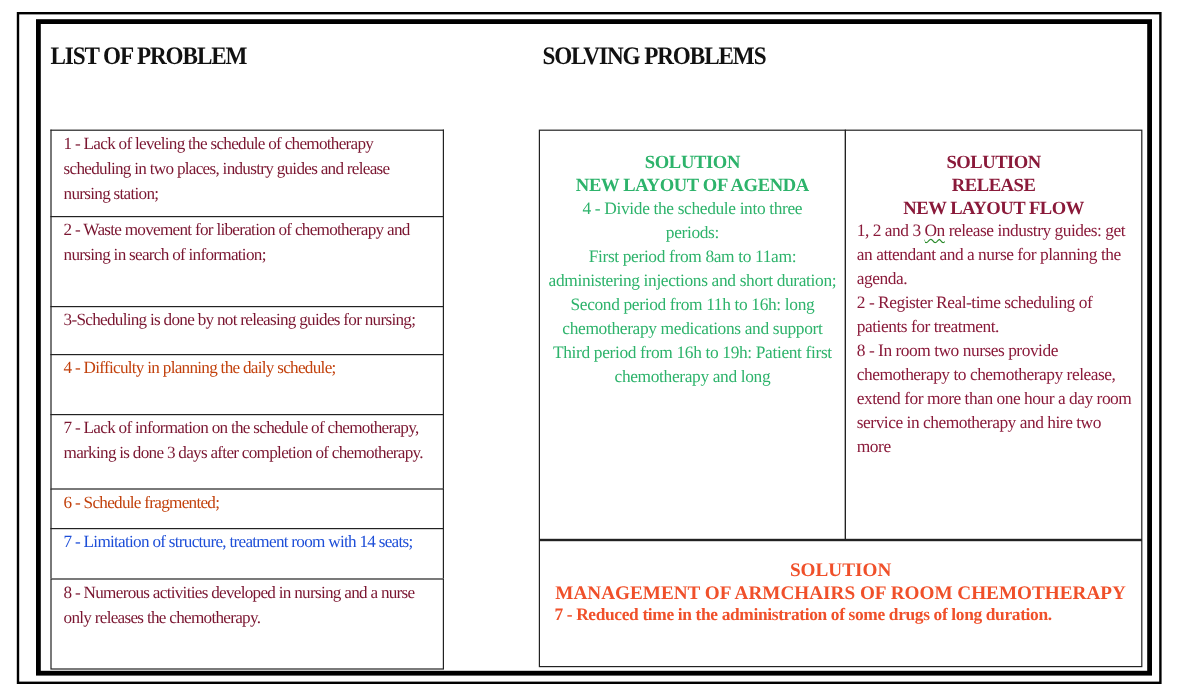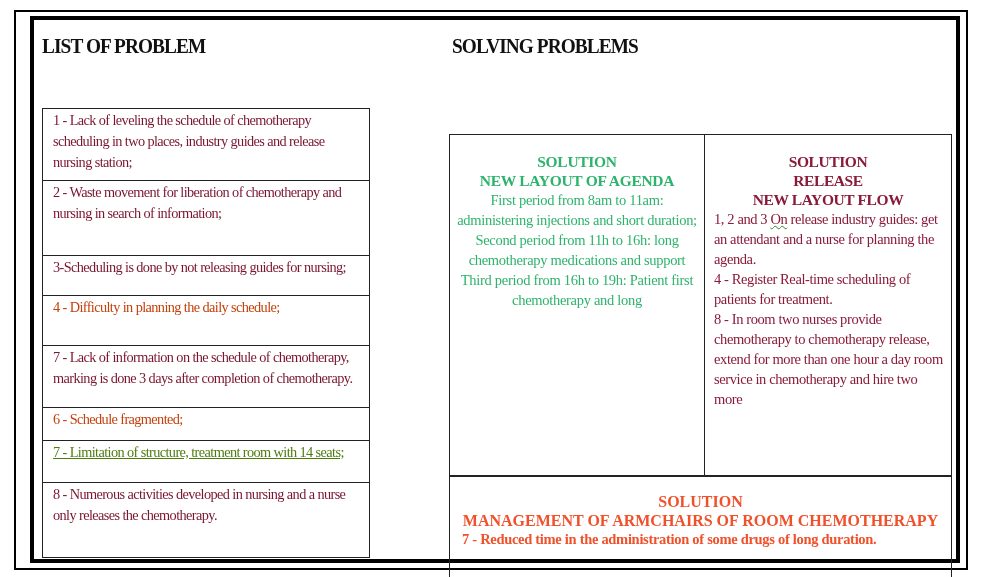--- a/index.html
+++ b/index.html
@@ -14,24 +14,24 @@
   .h-left { left:42px; top:34px; }
   .h-right { left:452px; top:34px; }
 
   .problems { position:absolute; left:42px; top:108px; width:328px; }
   .prob { border:1.5px solid #222; border-bottom:none; box-sizing:border-box;
           padding:1px 10px 0 10px; font-size:14.3px; line-height:21px;
           letter-spacing:-0.6px; overflow:hidden; }
   .prob:last-child { border-bottom:1.5px solid #222; }
   .c-dark { color:#7a1530; }
   .c-green { color:#c2410c; }
-  .c-orange { color:#4d7c0f;text-decoration:underline; }
+  .c-orange { color:#1d4ed8; }
 
   .sol-box { position:absolute; box-sizing:border-box; border:1.5px solid #222;
-             text-align:center;margin-top:26px; }
+             text-align:center; }
   .sol-a { left:449px; top:108px; width:256px; height:342px; color:#2db36b;
            padding-top:17px; font-size:14.5px; line-height:20px; letter-spacing:-0.3px; }
   .sol-b { left:704px; top:108px; width:248px; height:342px; color:#8a1a3a;
            padding-top:17px; font-size:14.5px; line-height:20px; letter-spacing:-0.4px; }
   .sol-c { left:449px; top:450px; width:503px; height:106px; color:#f0502a;
            padding-top:15px; font-size:15px; line-height:19px; }
   .sol-title { font-weight:bold; font-size:15.5px; line-height:19px; }
   .sol-b .body { text-align:left; padding:0 6px 0 9px; line-height:20px; }
   .sol-c .sol-title { font-size:16px; }
   .sol-c .body { text-align:left; padding-left:12px; font-weight:bold; font-size:14.5px; letter-spacing:-0.3px;font-family:Liberation Serif, serif; }
@@ -53,31 +53,32 @@
   <div class="prob c-green" style="height:50px">4 - Difficulty in planning the daily schedule;</div>
   <div class="prob c-dark" style="height:62px">7 - Lack of information on the schedule of chemotherapy, marking is done 3 days after completion of chemotherapy.</div>
   <div class="prob c-green" style="height:33px">6 - Schedule fragmented;</div>
   <div class="prob c-orange" style="height:42px">7 - Limitation of structure, treatment room with 14 seats;</div>
   <div class="prob c-dark" style="height:76px">8 - Numerous activities developed in nursing and a nurse only releases the chemotherapy.</div>
 </div>
 
 <div class="sol-box sol-a">
   <div class="sol-title">SOLUTION</div>
   <div class="sol-title">NEW LAYOUT OF AGENDA</div>
+  <div style="padding:0 14px">4 - Divide the schedule into three periods:</div>
   <div style="padding:0 6px">First period from 8am to 11am: administering injections and short duration;</div>
   <div style="padding:0 6px">Second period from 11h to 16h: long chemotherapy medications and support</div>
   <div style="padding:0 6px">Third period from 16h to 19h: Patient first chemotherapy and long</div>
 </div>
 
 <div class="sol-box sol-b">
   <div class="sol-title">SOLUTION</div>
   <div class="sol-title">RELEASE</div>
   <div class="sol-title">NEW LAYOUT FLOW</div>
   <div class="body"><span>1, 2 and 3 </span><span class="squiggle">On</span><span> release industry guides: get an attendant and a nurse for planning the agenda.</span></div>
-  <div class="body">4 - Register Real-time scheduling of patients for treatment.</div>
+  <div class="body">2 - Register Real-time scheduling of patients for treatment.</div>
   <div class="body">8 - In room two nurses provide chemotherapy to chemotherapy release, extend for more than one hour a day room service in chemotherapy and hire two more</div>
 </div>
 
 <div class="sol-box sol-c">
   <div class="sol-title">SOLUTION</div>
   <div class="sol-title">MANAGEMENT OF ARMCHAIRS OF ROOM CHEMOTHERAPY</div>
   <div class="body">7 - Reduced time in the administration of some drugs of long duration.</div>
 </div>
 
 </body></html>

